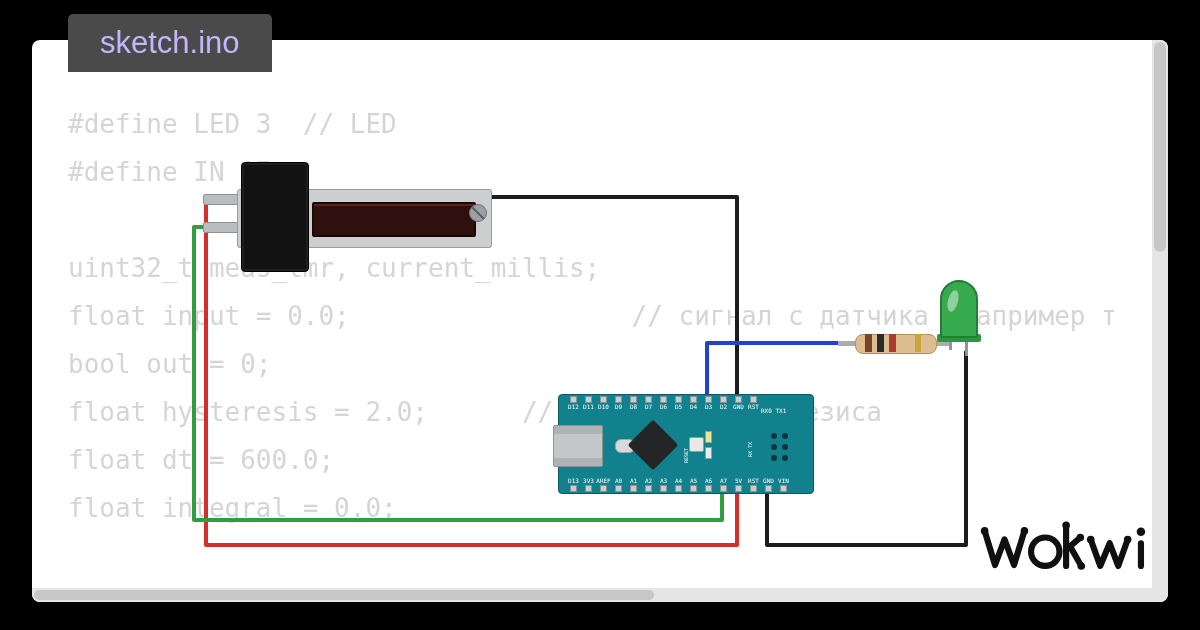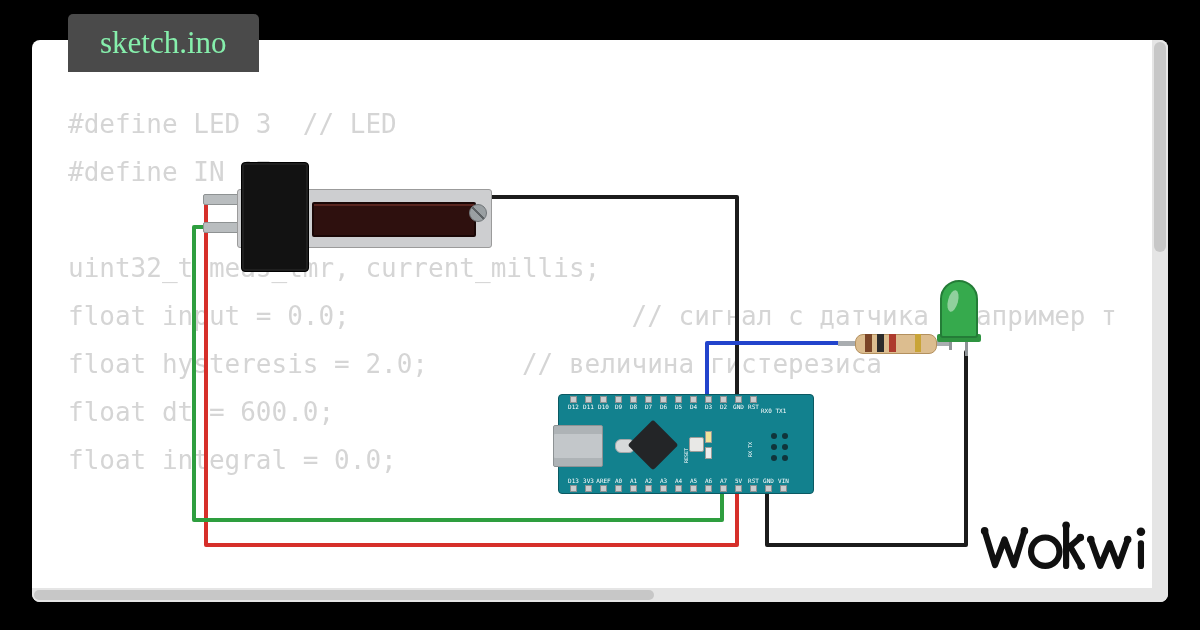--- a/index.html
+++ b/index.html
@@ -19,22 +19,22 @@
   .code-line{height:48px;line-height:48px;white-space:pre;}
   
   .sb-h{position:absolute;left:0;right:16px;bottom:0;height:14px;background:#e5e5e5;}
   .sb-h-thumb{position:absolute;left:2px;top:2px;width:620px;height:10px;background:#c7c7c7;border-radius:5px;}
   .sb-v{position:absolute;top:0;bottom:14px;right:0;width:16px;background:#e5e5e5;}
   .sb-v-thumb{position:absolute;top:2px;left:2px;width:12px;height:210px;background:#c7c7c7;border-radius:6px;}
   .sb-corner{position:absolute;right:0;bottom:0;width:16px;height:14px;background:#e5e5e5;}
   
   .tab{
     position:absolute;left:68px;top:14px;height:58px;padding:0 32px;
-    background:#4a4a4a;color:#86efac;display:flex;align-items:center;
-    font-family:Liberation Serif, serif;font-size:31px;
+    background:#4a4a4a;color:#c4b5fd;display:flex;align-items:center;
+    font-family:Liberation Sans, sans-serif;font-size:31px;
     border-radius:5px 5px 0 0;
   }
   
   .wires{position:absolute;left:0;top:0;width:1200px;height:630px;}
   
   .pot{position:absolute;left:190px;top:160px;width:310px;height:115px;}
   .pot .lead{position:absolute;width:36px;height:9px;background:#b9bdbf;border:1px solid #8e9293;border-radius:2px;}
   .pot .lead1{left:13px;top:34px;}
   .pot .lead2{left:13px;top:62px;}
   .pot .body{position:absolute;left:47px;top:29px;width:253px;height:57px;background:#cdced0;border:1px solid #9b9b9b;border-radius:3px;}
@@ -85,20 +85,21 @@
 </head>
 <body>
 
 <div class="card">
   <div class="code">
       <div class="code-line">#define LED 3  // LED</div>
       <div class="code-line">#define IN A7</div>
       <div class="code-line"></div>
       <div class="code-line">uint32_t meas_tmr, current_millis;</div>
       <div class="code-line">float input = 0.0;                  // сигнал с датчика (например т</div>
+      <div class="code-line">bool out = 0;</div>
       <div class="code-line">float hysteresis = 2.0;      // величина гистерезиса</div>
       <div class="code-line">float dt = 600.0;</div>
       <div class="code-line">float integral = 0.0;</div>
     </div>
   <div class="sb-h">
     <div class="sb-h-thumb"></div>
   </div>
   <div class="sb-v">
     <div class="sb-v-thumb"></div>
   </div>

